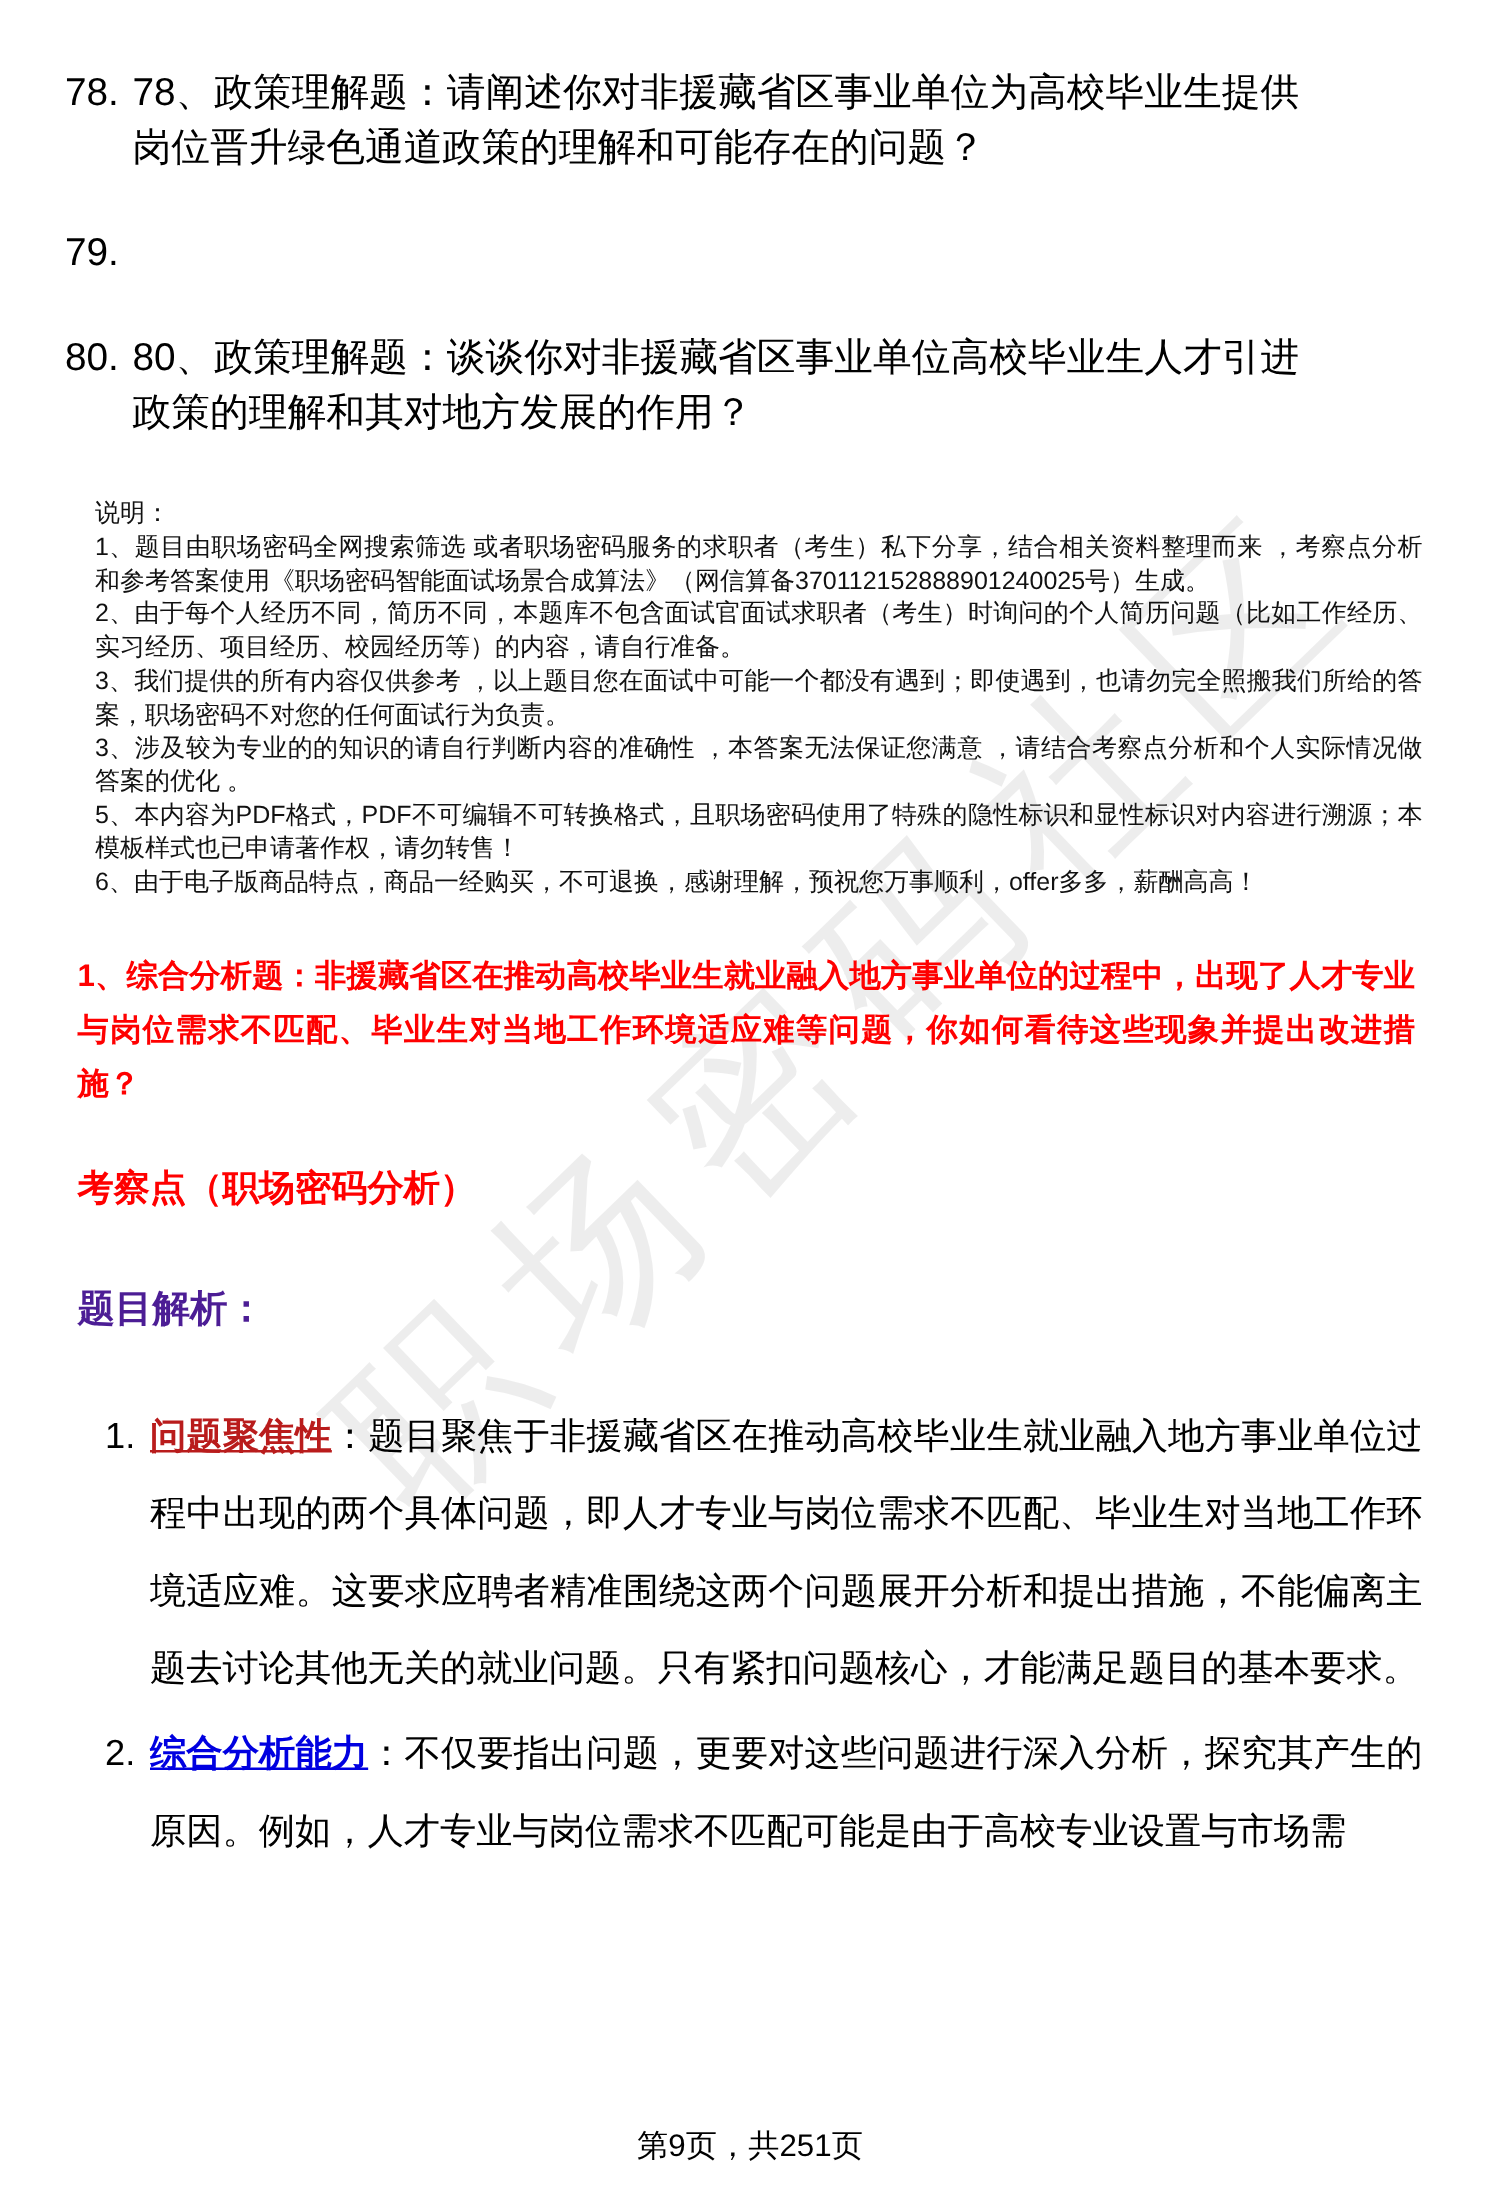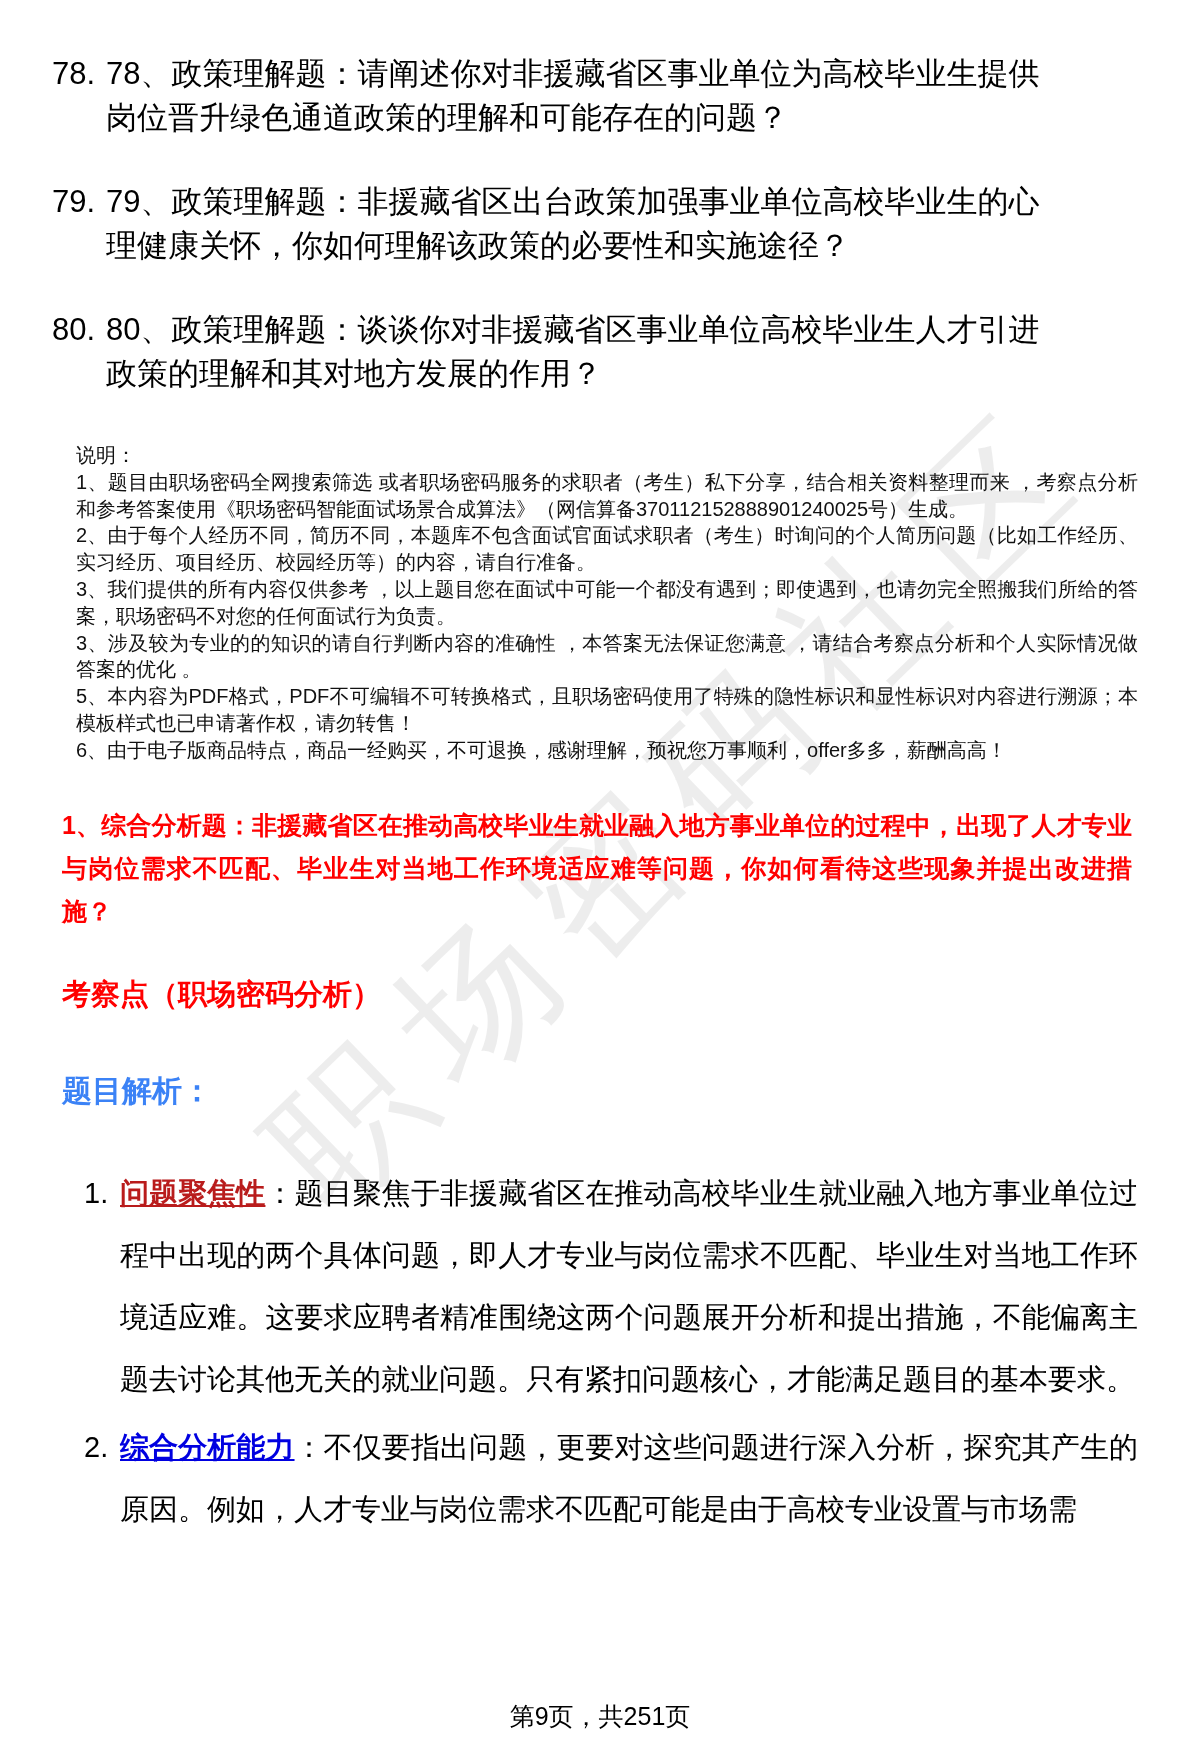--- a/index.html
+++ b/index.html
@@ -60,21 +60,21 @@
     font-size: 29px;
     font-weight: bold;
     color: #ff0000;
   }
 
   
   .heading {
     margin: 56px 68px 0 62px;
     font-size: 30px;
     font-weight: bold;
-    color: #3b82f6;
+    color: #4c1d95;
   }
 
   
   .points { margin: 50px 62px 0 84px; }
   .point { display: flex; font-size: 29px; line-height: 2.14; margin-bottom: 6px; }
   .point-num { flex: none; width: 36px; }
   .point-body { max-width: 1020px; text-align: justify; }
   .point-label { font-weight: bold; text-decoration: underline; }
   .point-label.red { color: #b91c1c; font-family: Liberation Serif, serif; }
   .point-label.blue { color: #0000e0; }
@@ -100,21 +100,20 @@
 
   <div class="content">
 
     <div class="questions">
       <div class="q-item">
         <div class="q-num">78.</div>
         <div class="q-text">78、政策理解题：请阐述你对非援藏省区事业单位为高校毕业生提供岗位晋升绿色通道政策的理解和可能存在的问题？</div>
       </div>
       <div class="q-item">
         <div class="q-num">79.</div>
-        <div class="q-text">79、政策理解题：非援藏省区出台政策加强事业单位高校毕业生的心理健康关怀，你如何理解该政策的必要性和实施途径？</div>
       </div>
       <div class="q-item">
         <div class="q-num">80.</div>
         <div class="q-text">80、政策理解题：谈谈你对非援藏省区事业单位高校毕业生人才引进政策的理解和其对地方发展的作用？</div>
       </div>
     </div>
 
     <div class="notes">
       <p class="note-line">说明：</p>
       <p class="note-line">1、题目由职场密码全网搜索筛选 或者职场密码服务的求职者（考生）私下分享，结合相关资料整理而来 ，考察点分析和参考答案使用《职场密码智能面试场景合成算法》（网信算备370112152888901240025号）生成。</p>

